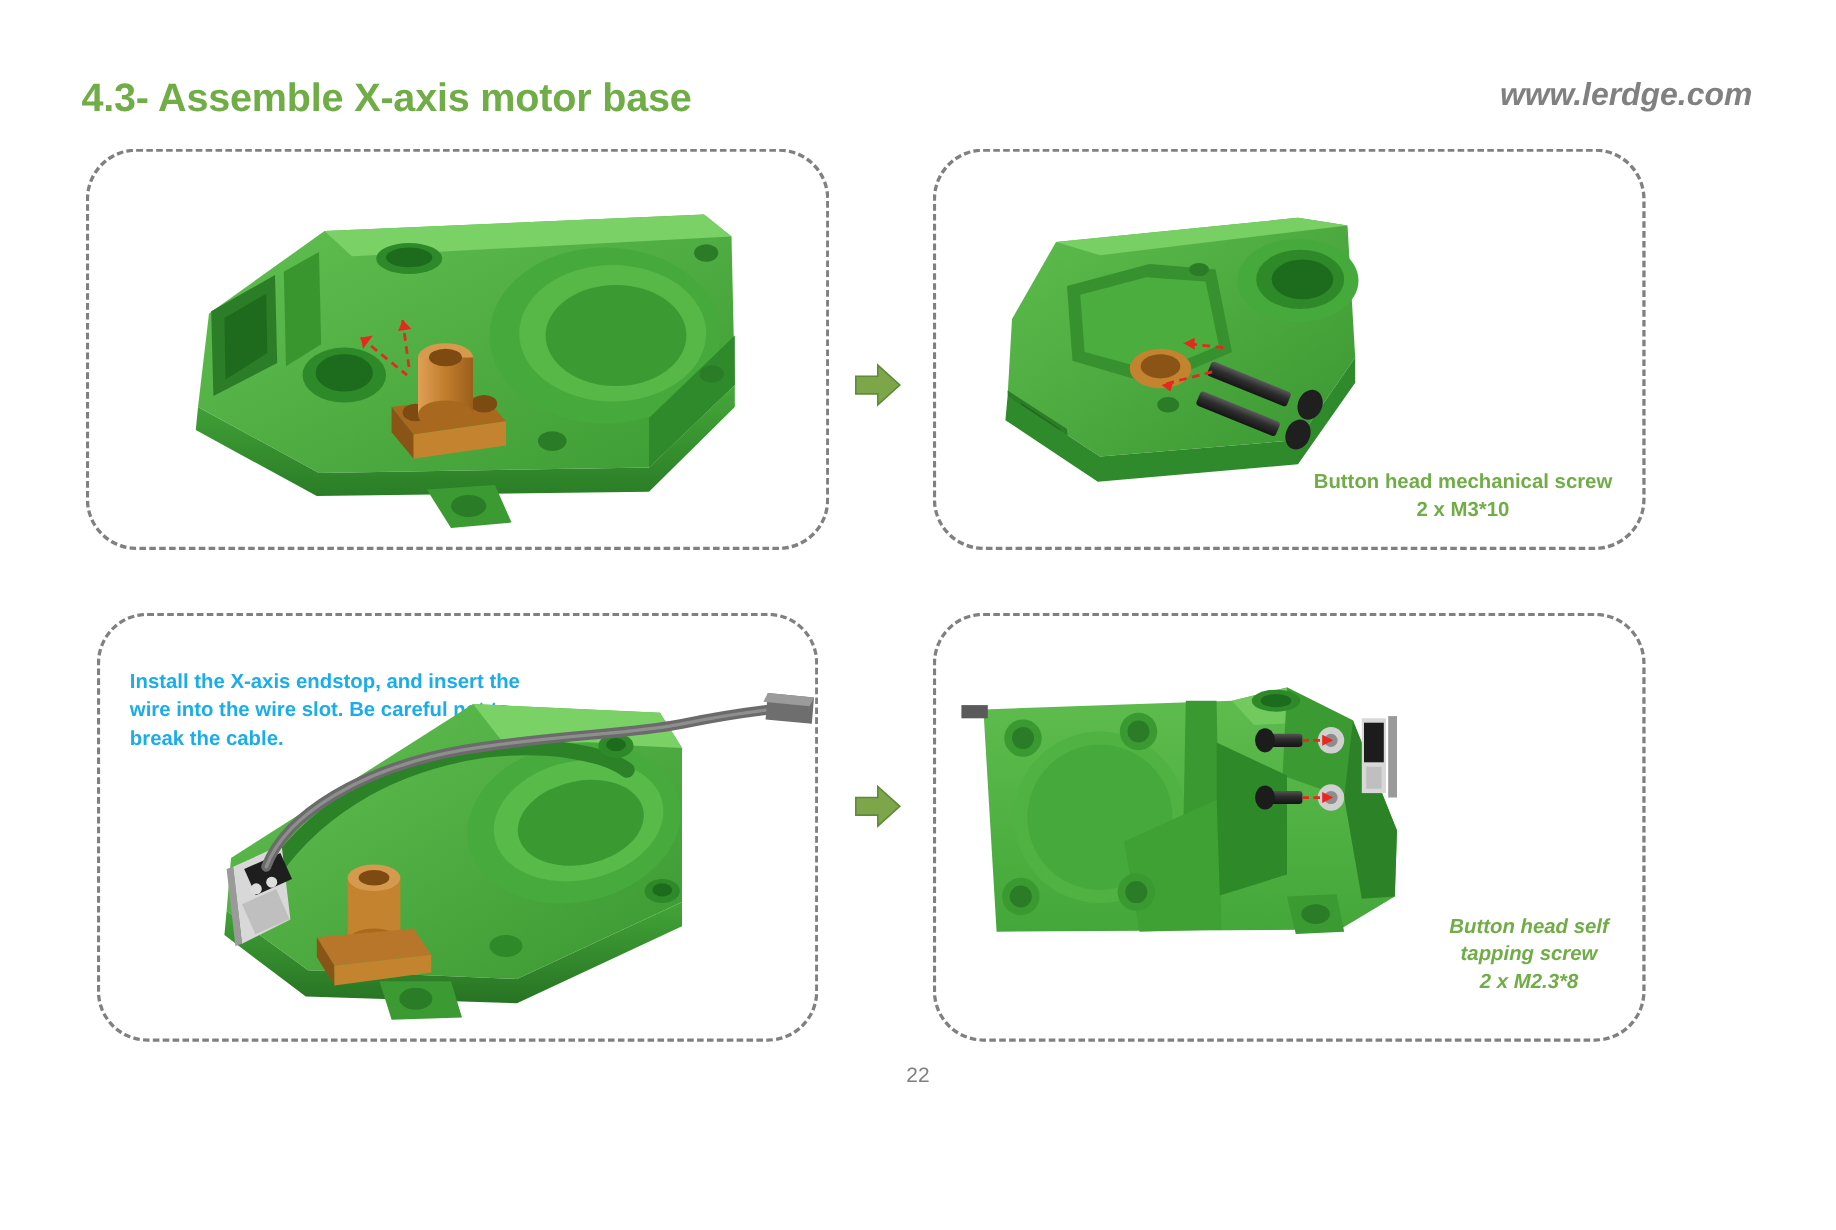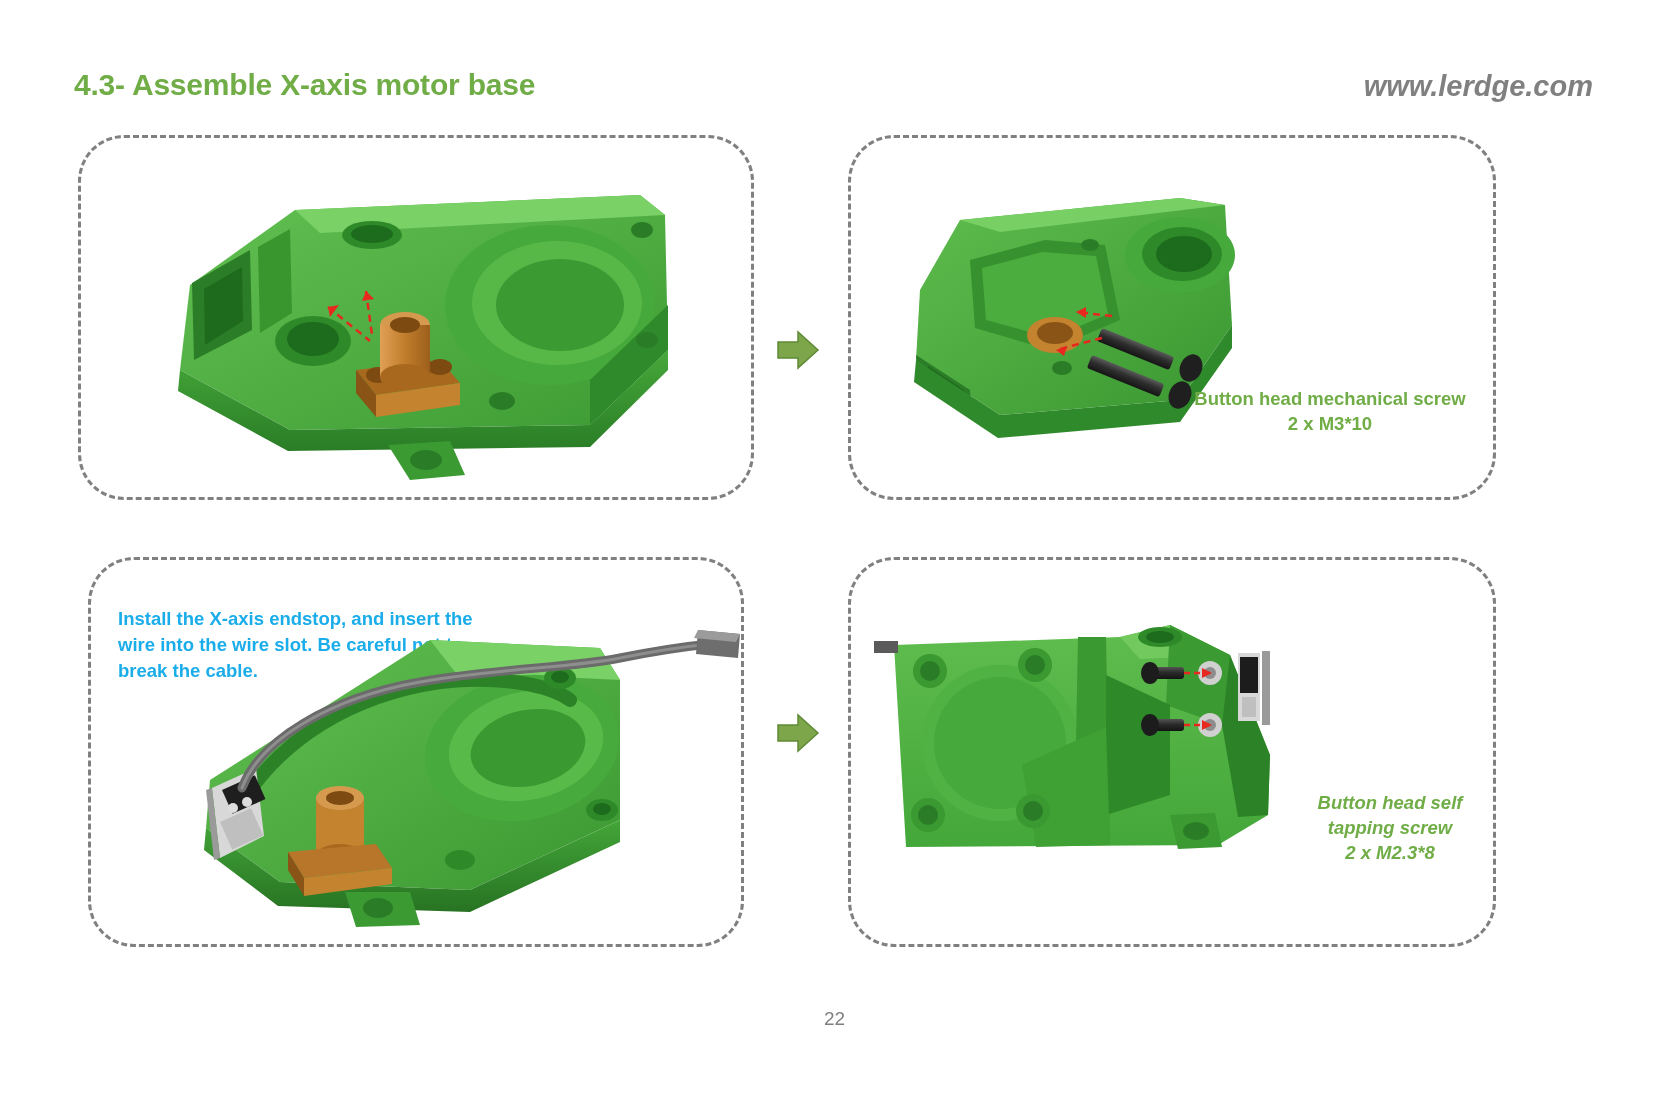--- a/index.html
+++ b/index.html
@@ -13,21 +13,21 @@
     position: relative;
     font-family: "Liberation Sans", sans-serif;
     overflow: hidden;
   }
 
   
   #page-title {
     position: absolute;
     left: 74px;
     top: 68px;
-    font-size: 30px;
+    font-size: 36px;
     font-weight: bold;
     color: #70ad47;
     letter-spacing: -0.2px;
     white-space: nowrap;
   }
   #site-url {
     position: absolute;
     right: 76px;
     top: 70px;
     font-size: 29px;
@@ -61,20 +61,21 @@
 
   
   .callout {
     position: absolute;
     color: #70ad47;
     font-weight: bold;
     font-size: 18.5px;
     line-height: 25px;
     text-align: center;
     white-space: pre-line;
+    margin-top: 39px;
   }
   #callout-screw-1 { left: 1185px; top: 386px; width: 290px; }
   #callout-screw-2 { left: 1290px; top: 790px; width: 200px; font-style: italic; }
 
   #instruction-note {
     position: absolute;
     left: 118px;
     top: 606px;
     width: 380px;
     color: #1badea;
@@ -86,21 +87,20 @@
 
   
   #page-number {
     position: absolute;
     left: 0;
     right: 0;
     top: 968px;
     text-align: center;
     color: #7f7f7f;
     font-size: 19px;
-    margin-top: 40px;
   }
 
   
   .illustration {
     position: absolute;
     pointer-events: none;
   }
   #illus-1 { left: 120px;  top: 155px;  width: 600px; height: 330px; }
   #illus-2 { left: 880px;  top: 150px;  width: 420px; height: 330px; }
   #illus-3 { left: 170px;  top: 620px;  width: 580px; height: 320px; }

